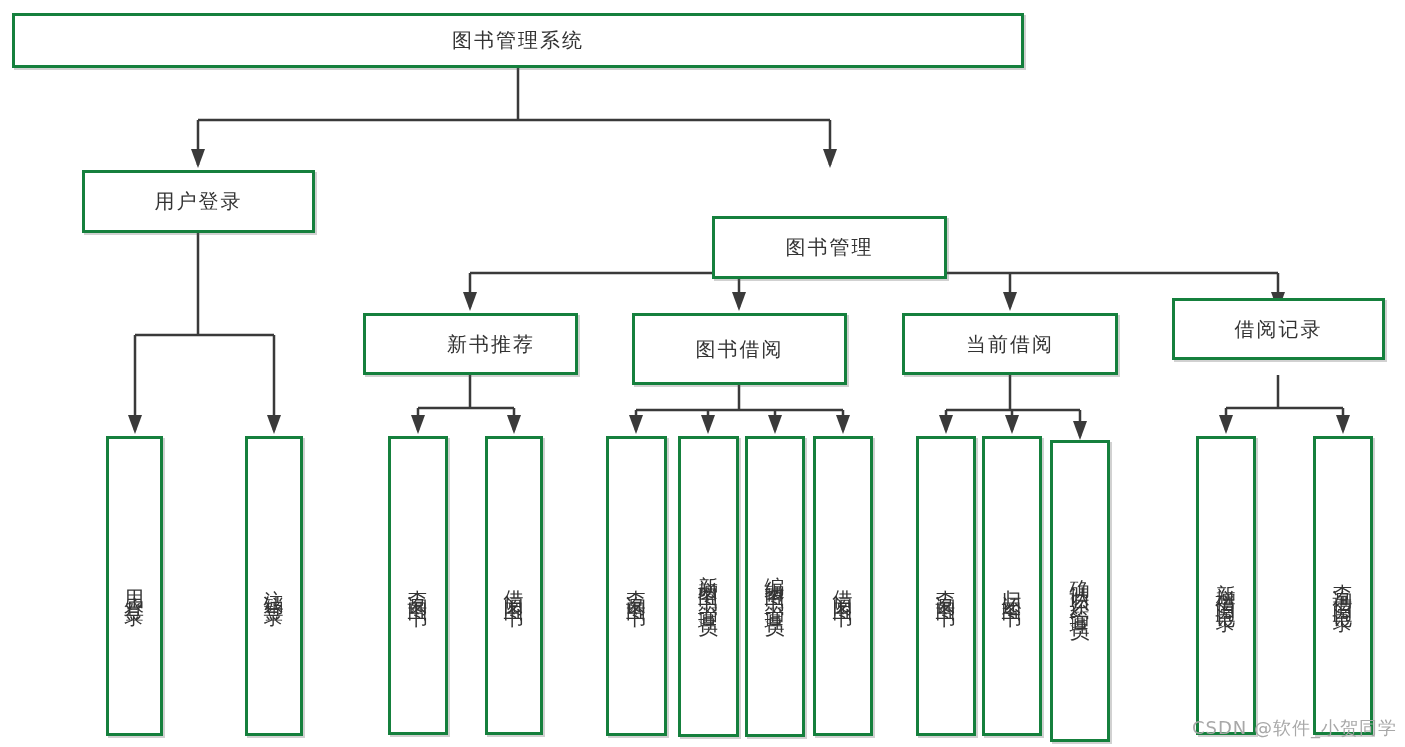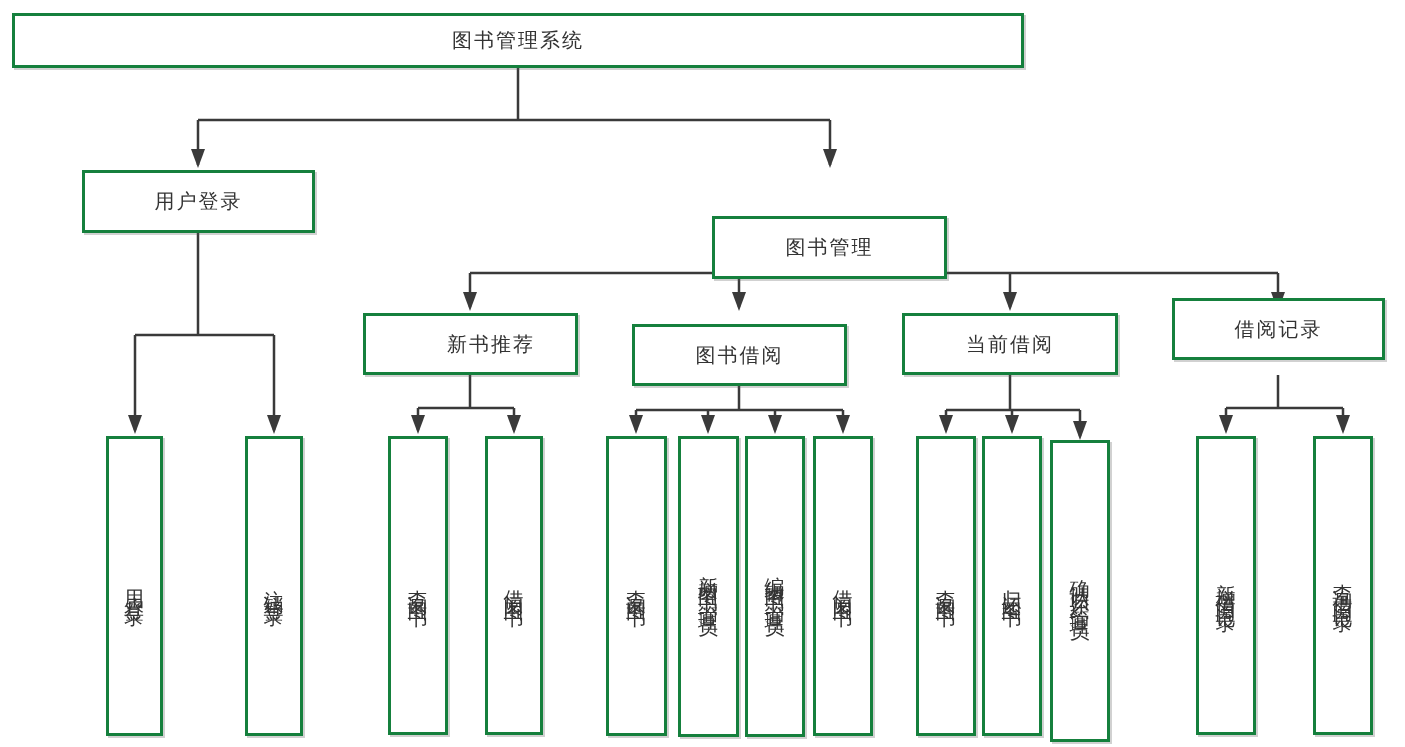--- a/index.html
+++ b/index.html
@@ -39,21 +39,21 @@
     letter-spacing: 6px;
     line-height: 1;
     color: #333333;
     white-space: nowrap;
   }
   
   #n-root   { left: 12px;   top: 13px;  width: 1012px; height: 55px; }
   #n-login  { left: 82px;   top: 170px; width: 233px;  height: 63px; }
   #n-mgmt   { left: 712px;  top: 170px; width: 235px;  height: 63px; margin-top: 46px; }
   #n-newrec { left: 363px;  top: 313px; width: 215px;  height: 62px; padding-left: 41px; }
-  #n-borrow { left: 632px;  top: 324px; width: 215px;  height: 62px; }
+  #n-borrow { left: 632px;  top: 313px; width: 215px;  height: 72px; }
   #n-currnt { left: 902px;  top: 313px; width: 216px;  height: 62px; }
   #n-record { left: 1172px; top: 298px; width: 213px;  height: 62px; }
   
   #l-a1 { left: 106px;  top: 436px; width: 57px; height: 300px; }
   #l-a2 { left: 245px;  top: 436px; width: 58px; height: 300px; }
   #l-b1 { left: 388px;  top: 436px; width: 60px; height: 299px; }
   #l-b2 { left: 485px;  top: 436px; width: 58px; height: 299px; }
   #l-c1 { left: 606px;  top: 436px; width: 61px; height: 300px; }
   #l-c2 { left: 678px;  top: 436px; width: 61px; height: 301px; }
   #l-c3 { left: 745px;  top: 436px; width: 60px; height: 301px; }
@@ -178,14 +178,15 @@
     <span>确认归还（管理员）</span>
   </div>
 
   <div class="box leaf" id="l-e1">
     <span>新增借阅记录</span>
   </div>
   <div class="box leaf" id="l-e2">
     <span>查询借阅记录</span>
   </div>
 
+  <div id="watermark">CSDN @软件_小贺同学</div>
 
 </div>
 
 </body></html>

